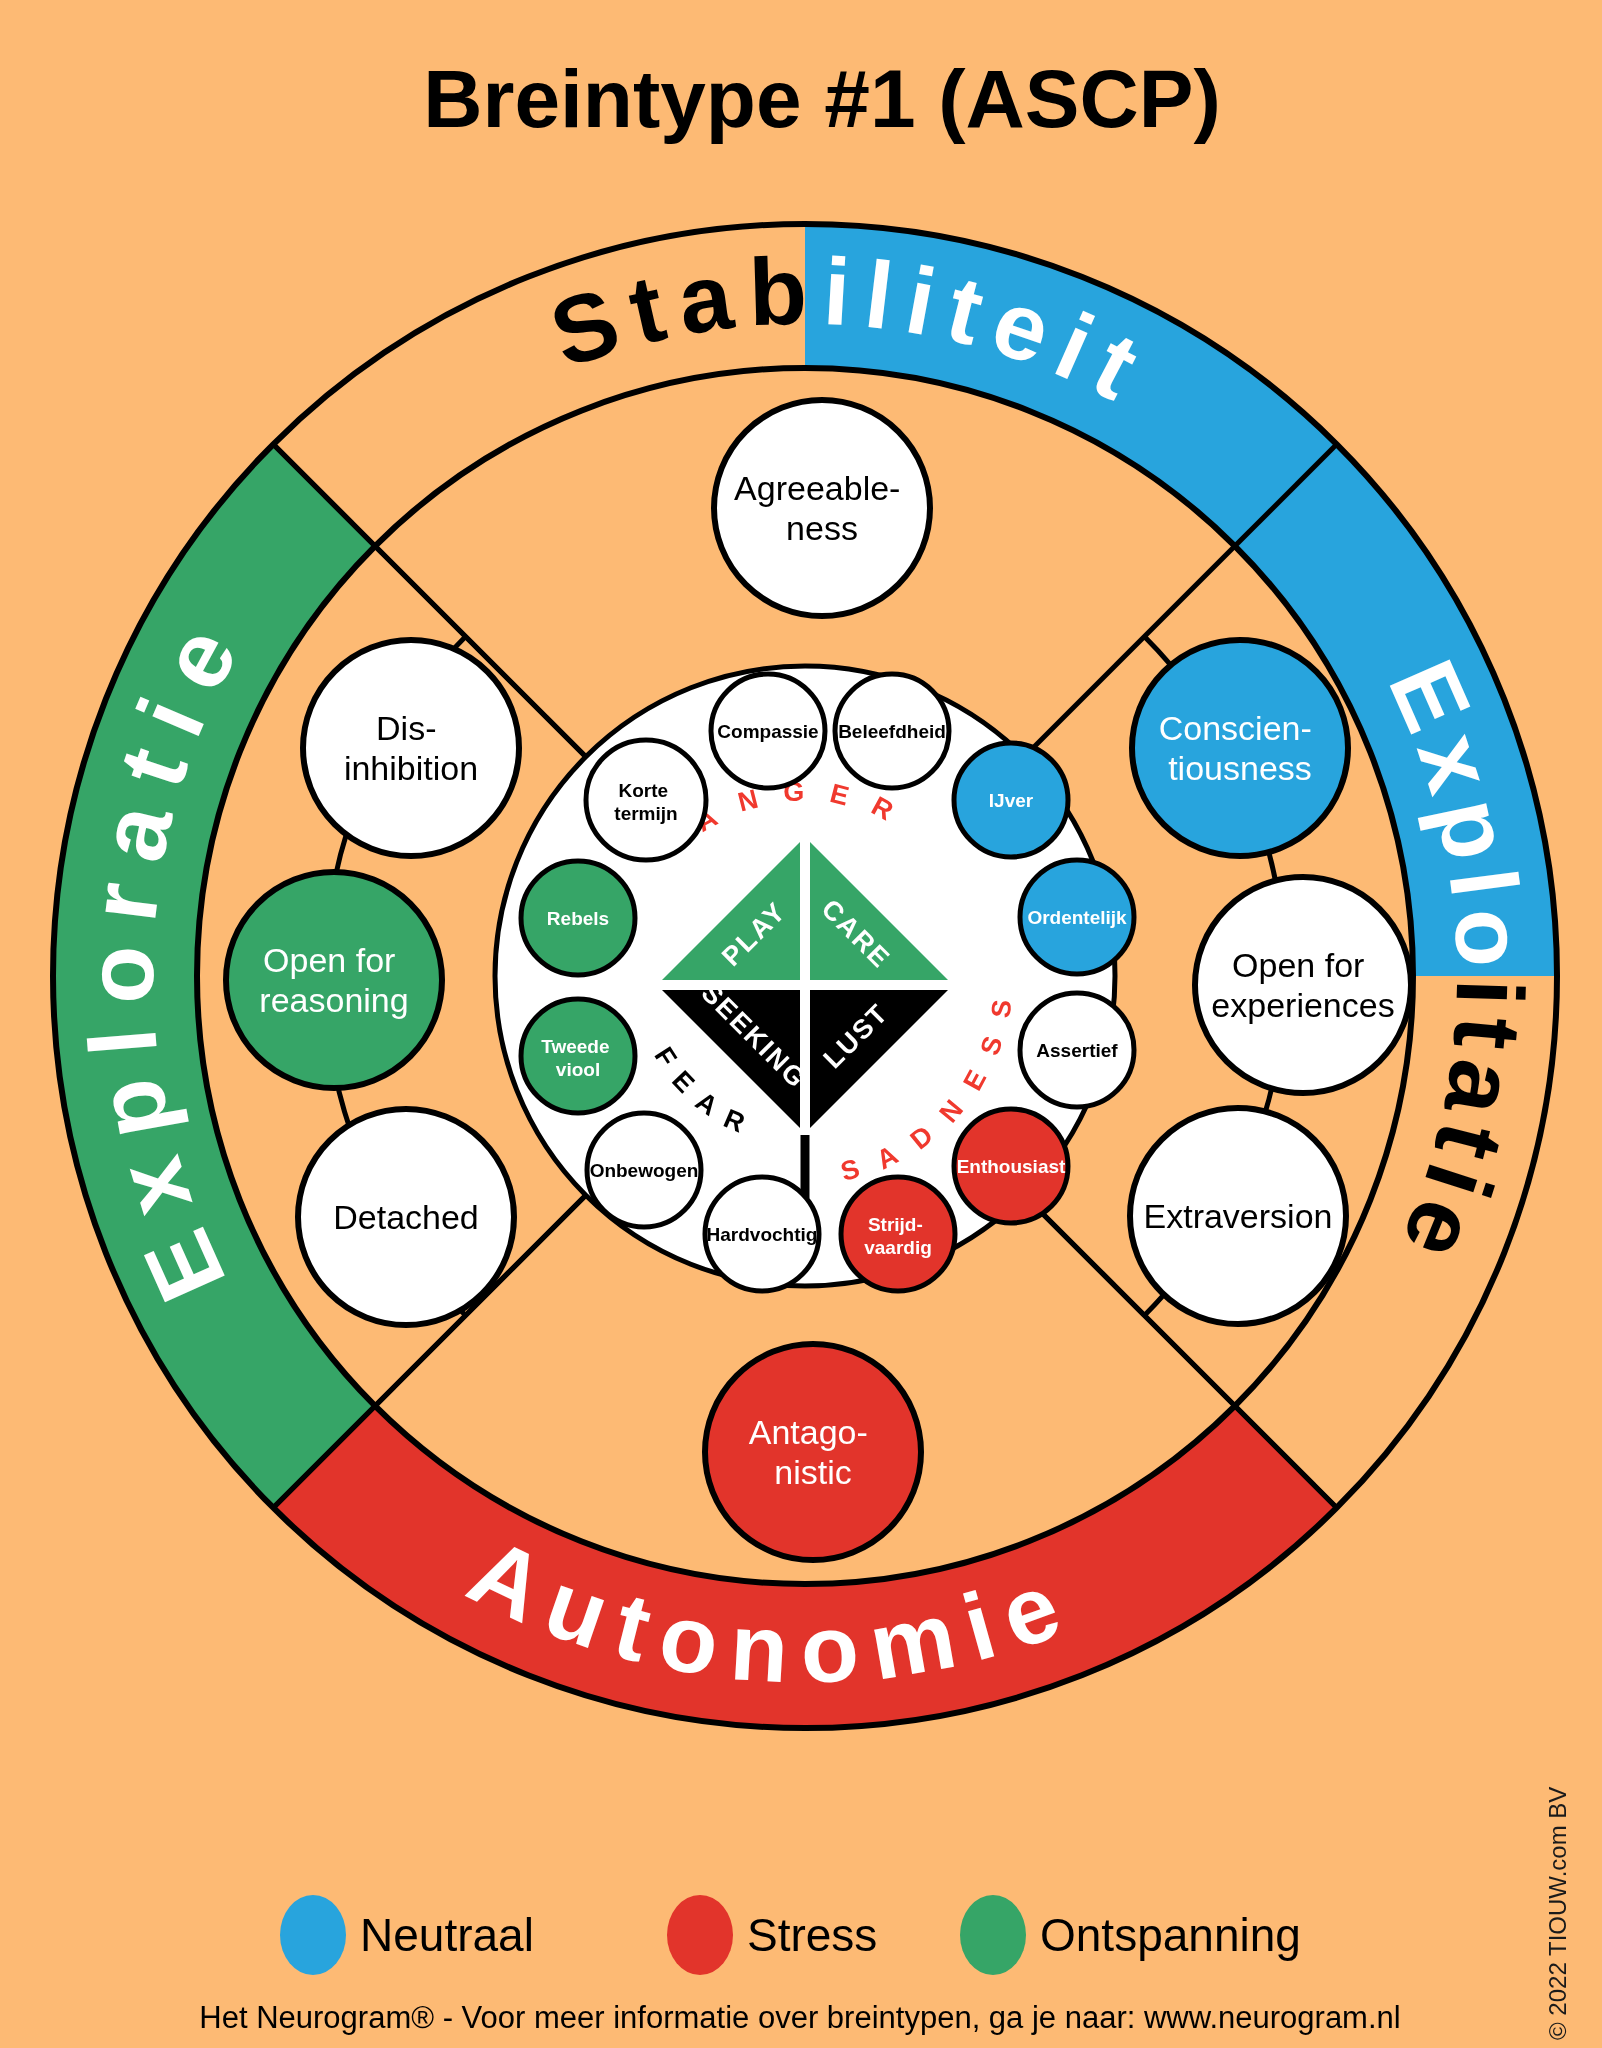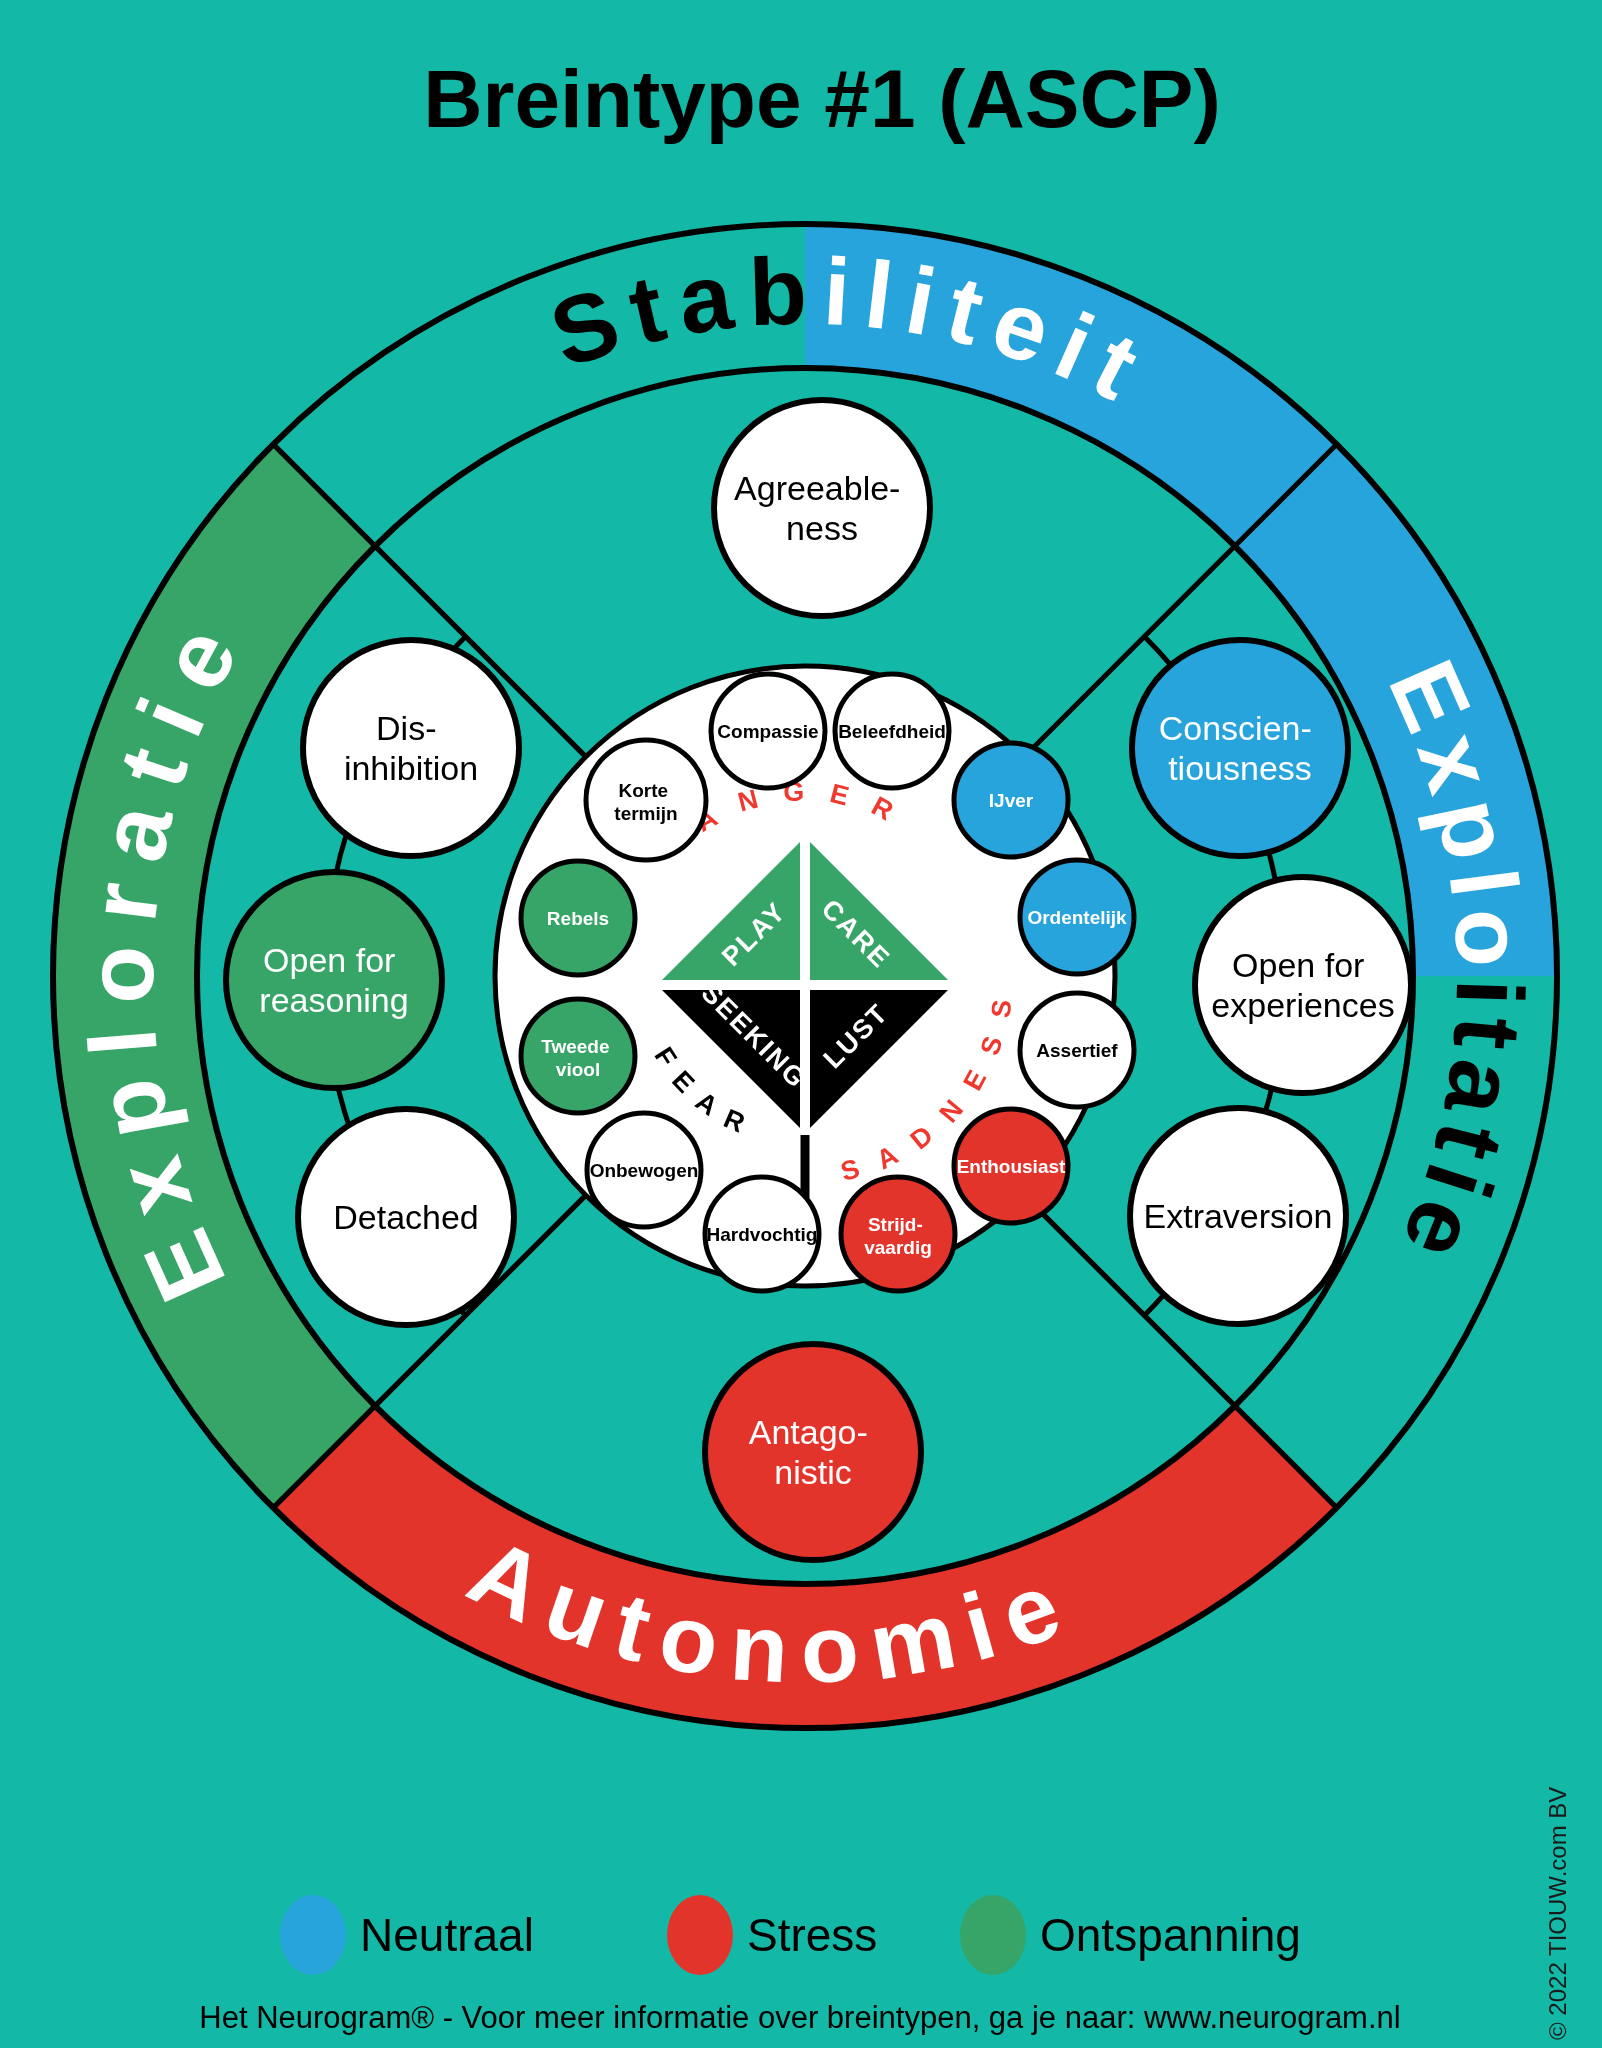--- a/index.html
+++ b/index.html
@@ -1,20 +1,20 @@
 <!DOCTYPE html>
 <html><head>
 <meta charset="utf-8">
 <style>
   html, body { margin: 0; padding: 0; background: #ffffff; }
   .page {
     position: relative;
     width: 1602px;
     height: 2048px;
-    background: #14b8a6;
+    background: #fdba74;
     font-family: "Liberation Sans", sans-serif;
   }
   svg { display: block; }
   text { font-family: "Liberation Sans", sans-serif; }
   .title-text { font-size: 82px; font-weight: bold; fill: #000; }
   .ring-label { font-size: 95px; font-weight: bold; }
   .emotion-label { font-size: 27px; font-weight: 600; }
   .core-label { font-size: 27px; font-weight: bold; fill: #fff; letter-spacing: 2px; }
   .mid-label { font-size: 34px; font-weight: 400; }
   .small-label { font-size: 19px; font-weight: 600; }

